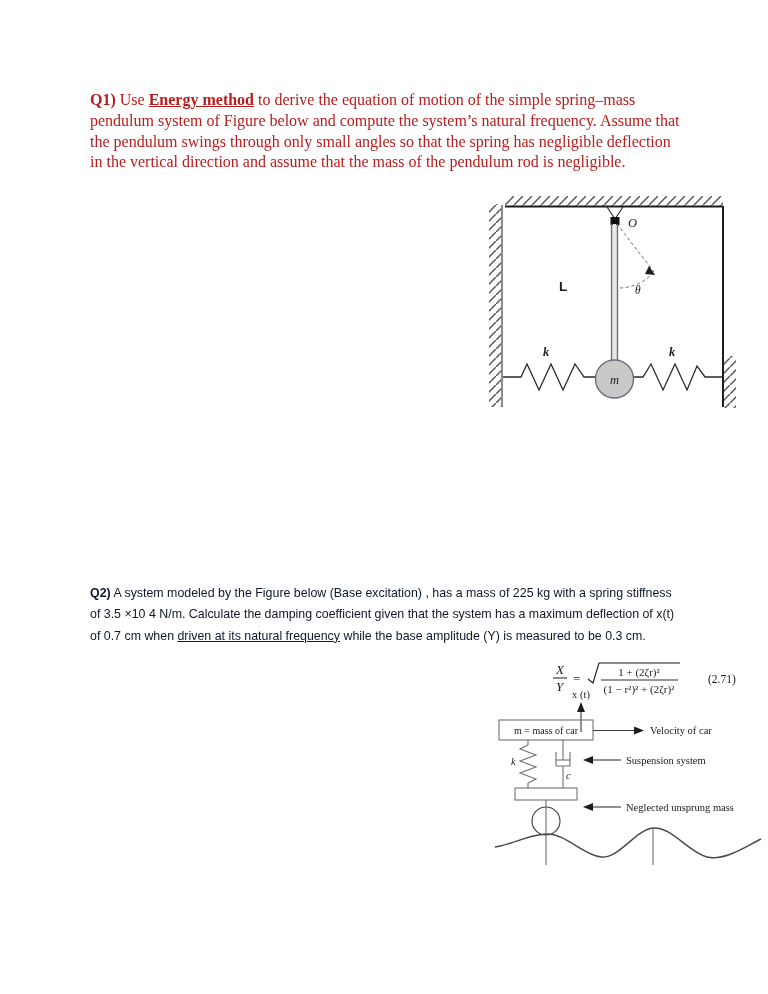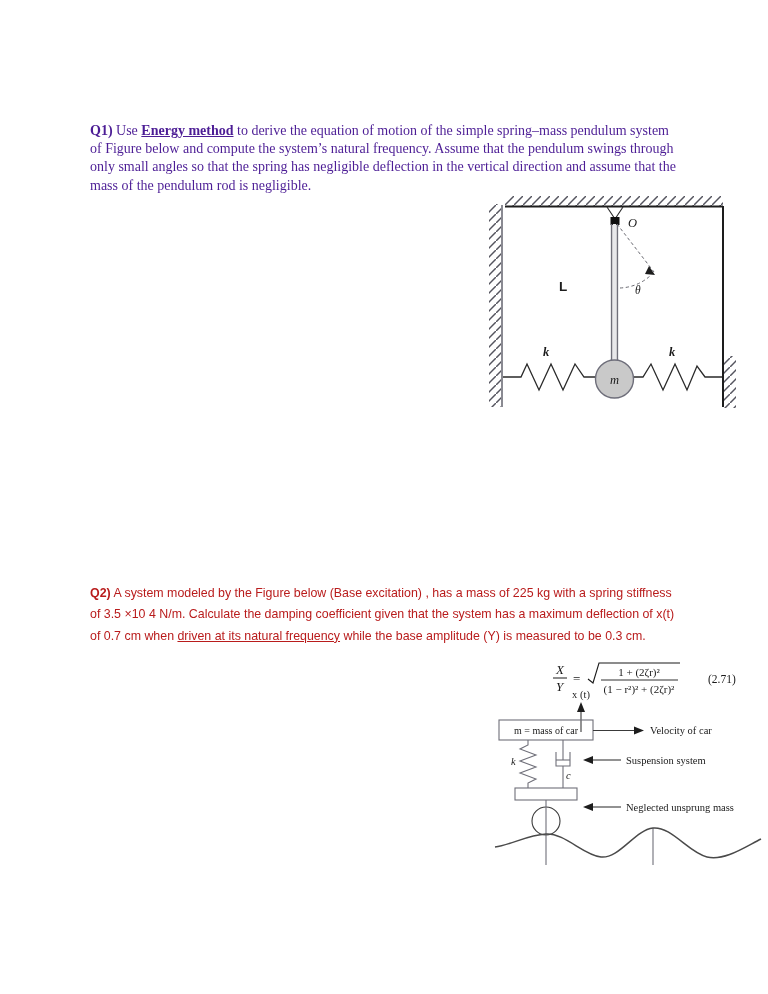--- a/index.html
+++ b/index.html
@@ -17,44 +17,43 @@
     color: #000000;
   }
 
   
   .q1-block {
     position: absolute;
     left: 90px;
     top: 90px;
     width: 590px;
     font-family: "Liberation Serif", serif;
-    font-size: 14px;
+    font-size: 16px;
     line-height: 1.30;
-    color: #4c1d95;
+    color: #b91c1c;
     text-align: left;
-    margin-top: 32px;
   }
   .q-tag {
     font-weight: bold;
   }
   .uline {
     text-decoration: underline;
   }
   .q1-block .uline { font-weight: bold; }
 
   
   .q2-block {
     position: absolute;
     left: 90px;
     top: 583px;
     width: 585px;
     font-family: "Liberation Sans", sans-serif;
     font-size: 12.4px;
     line-height: 1.72;
-    color: #b91c1c;
+    color: #0f172a;
     text-align: left;
   }
 
   
   .fig1 {
     position: absolute;
     left: 487px;
     top: 196px;
     width: 252px;
     height: 216px;

